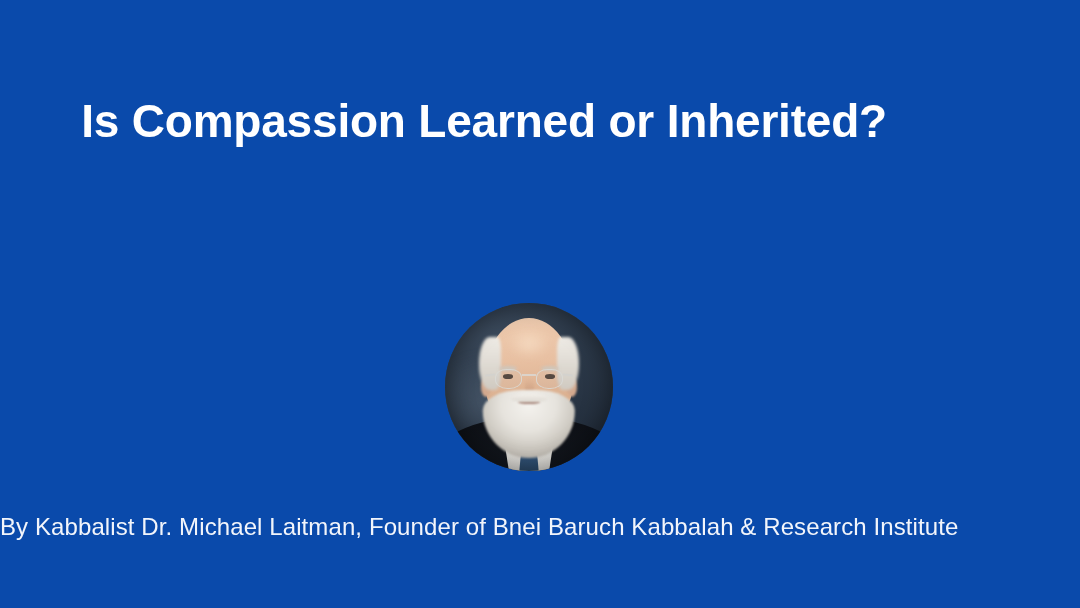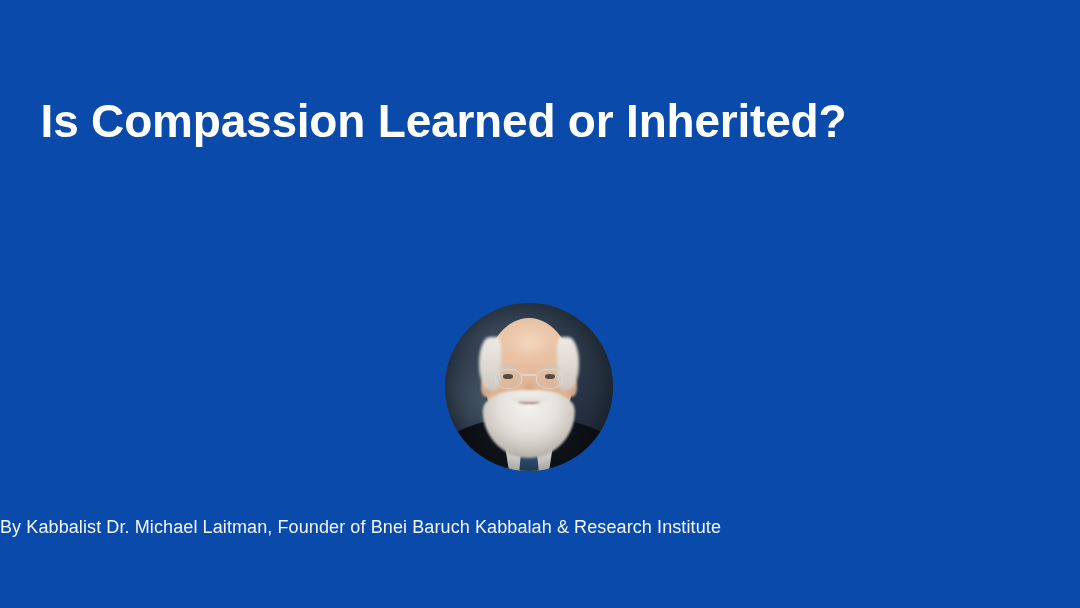--- a/index.html
+++ b/index.html
@@ -22,21 +22,21 @@
     background: #0a4aab;
     overflow: hidden;
   }
 
   
   .title {
     position: absolute;
     left: 0;
     top: 92px;
     width: 887px;
-    text-align: center;
+    text-align: right;
     color: #ffffff;
     font-family: "Liberation Sans", sans-serif;
     font-size: 46px;
     font-weight: bold;
     letter-spacing: -0.2px;
     line-height: 58px;
     white-space: nowrap;
   }
 
   
@@ -297,21 +297,21 @@
 
   
   .caption {
     position: absolute;
     left: 0;
     top: 512px;
     width: 871px;
     text-align: left;
     color: #f2f5fb;
     font-family: "Liberation Sans", sans-serif;
-    font-size: 18px;
+    font-size: 24px;
     font-weight: normal;
     line-height: 30px;
     letter-spacing: 0.1px;
     white-space: nowrap;
   }
 </style>
 </head>
 <body>
 
 <div class="slide">

